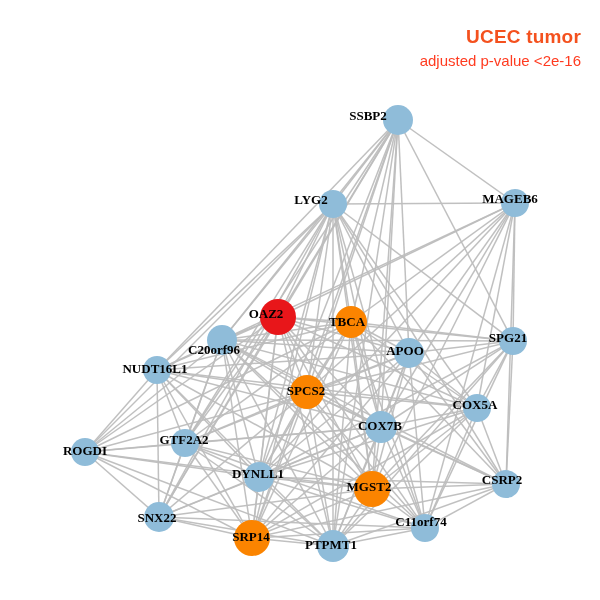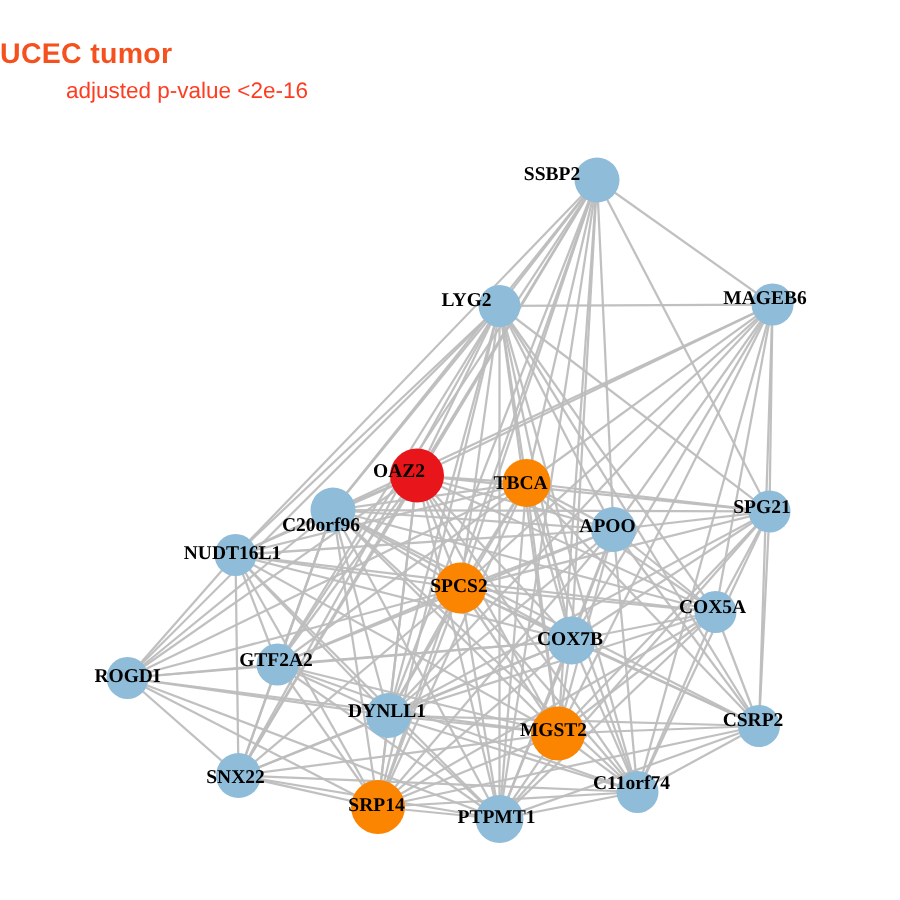--- a/index.html
+++ b/index.html
@@ -15,21 +15,21 @@
     width: 600px;
     height: 600px;
     background: #ffffff;
     overflow: hidden;
   }
   #titles {
     position: absolute;
     top: 0;
     left: 0;
     width: 581px;
-    text-align: left;
+    text-align: right;
     pointer-events: none;
   }
   #graph-title {
     margin: 0;
     padding-top: 26px;
     font-family: "Liberation Sans", sans-serif;
     font-size: 19px;
     font-weight: bold;
     letter-spacing: 0.2px;
     color: #F4511E;

